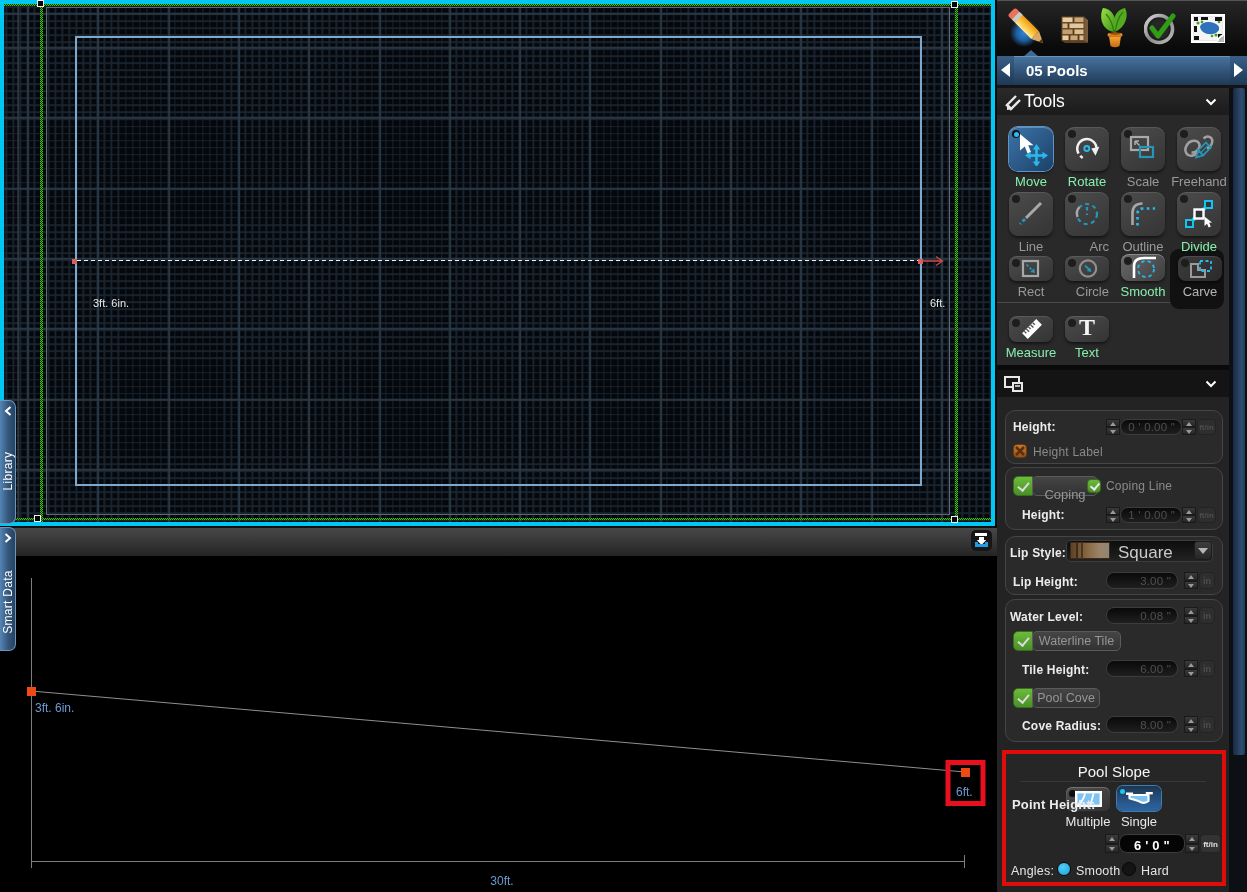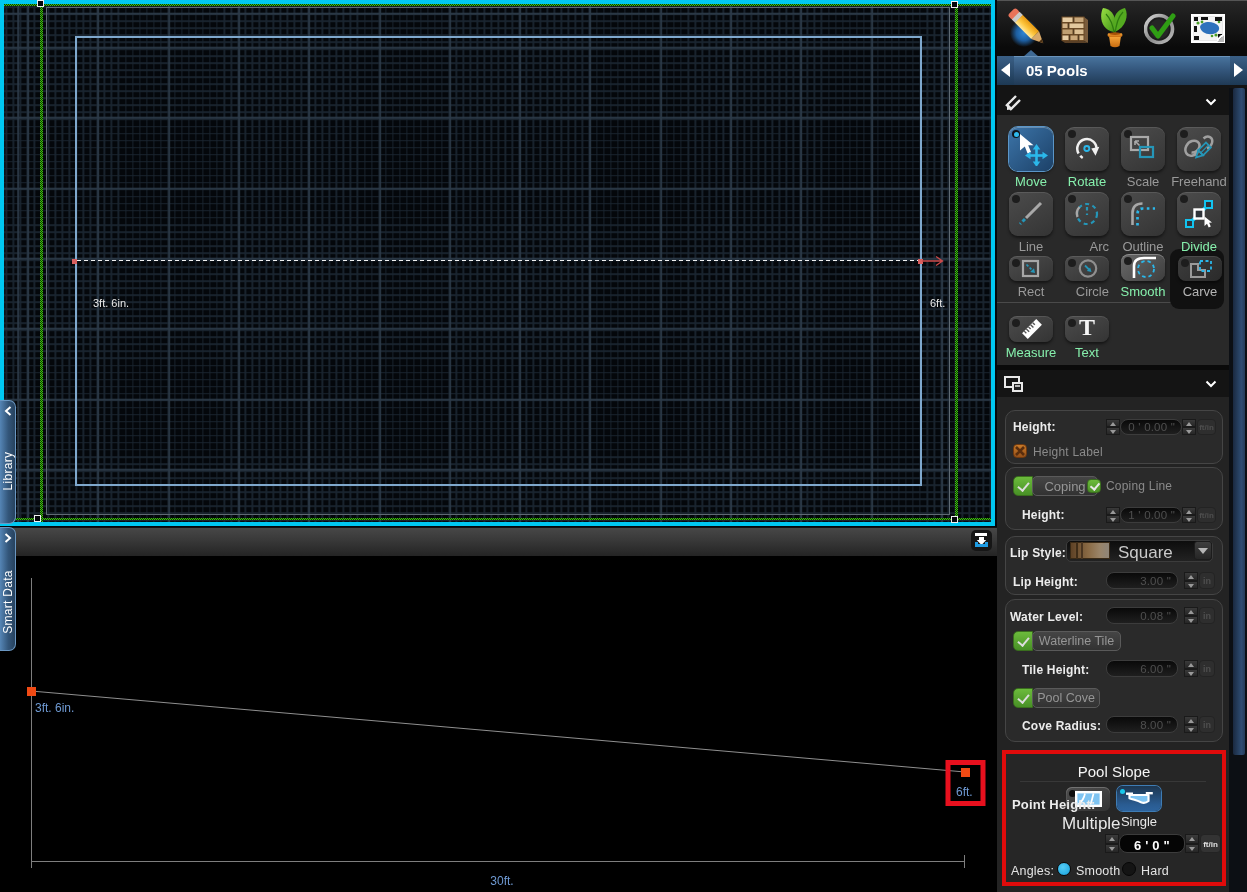--- a/index.html
+++ b/index.html
@@ -232,20 +232,23 @@
       <path d="M26 28 L33 21 L30 21 L26 25 Z" fill="#fff"></path>
     </svg>
     <div class="abs" id="ptri"></div>
     <div class="abs" id="poolsbar"></div>
     <div class="abs arrowbtn" style="left:0;"></div>
     <div class="abs arrowbtn" style="left:233px;"></div>
     <div class="abs" style="left:4px;top:63px;width:0;height:0;border-top:7px solid transparent;border-bottom:7px solid transparent;border-right:9px solid #fff;"></div>
     <div class="abs" style="left:237px;top:63px;width:0;height:0;border-top:7px solid transparent;border-bottom:7px solid transparent;border-left:9px solid #fff;"></div>
     <div class="abs" style="left:29px;top:62px;font-size:15px;font-weight:bold;color:#fff;">05 Pools</div>
 
+    <div class="abs sechead" style="top:88px;">
+        <span class="t">Tools</span>
+      </div>
     <svg class="abs" style="left:7px;top:93px;" width="19" height="19" viewBox="0 0 19 19">
       <path d="M2 13 L12 3 M6 17 L16 7" stroke="#e8e8e8" stroke-width="2.4"></path>
       <path d="M3 10 L9 16 L3 17 Z" fill="#e8e8e8"></path>
     </svg>
     <svg class="abs chev" style="left:208px;top:96px;" viewBox="0 0 12 12">
         <path d="M1.5 3.5 L6 8 L10.5 3.5" stroke="#fff" stroke-width="2" fill="none"></path>
       </svg>
 
     <div class="abs" id="toolsarea"></div>
     <div class="abs" style="left:0;top:302px;width:196px;height:1px;background:#4a4a4a;"></div>
@@ -417,21 +420,21 @@
     </div>
   <div class="unit" style="left:1197px;top:419px;width:19px;padding-top:3px;font-size:8px;">ft/in</div>
   <div class="abs" style="left:1013px;top:444px;width:14px;height:14px;border-radius:4px;background:linear-gradient(#c87a28,#96511a);border:1px solid #703a10;"></div>
   <svg class="abs" style="left:1015px;top:446px;" width="10" height="10" viewBox="0 0 10 10">
       <path d="M1 1 L9 9 M9 1 L1 9" stroke="#5a2e0e" stroke-width="2.6"></path>
     </svg>
   <div class="flab dim" style="left:1033px;top:445px;">Height Label</div>
 
   <div class="grp" style="top:467px;height:63px;"></div>
   <div class="gchk2" style="left:1013px;top:476px;"></div>
-  <div class="togbtn" style="left:1032px;top:476px;width:66px;text-align:center;padding-top:2px;">Coping</div>
+  <div class="togbtn" style="left:1032px;top:476px;width:66px;text-align:center;padding-top:10px;">Coping</div>
   <div class="gcheck" style="left:1087px;top:479px;"></div>
   <div class="flab dim" style="left:1106px;top:479px;">Coping Line</div>
   <div class="flab" style="left:1022px;top:508px;">Height:</div>
   <div class="spin" style="left:1106px;top:507px;">
       <div class="u"></div>
       <div class="d"></div>
     </div>
   <div class="pill" style="left:1120px;top:507px;width:62px;padding:1px 6px 0 0;">1 ' 0.00 "</div>
   <div class="spin" style="left:1182px;top:507px;">
       <div class="u"></div>
@@ -495,21 +498,21 @@
     <path d="M10 2.5 Q9 8.5 3.5 13.5 M18.5 2.5 Q17 9 15.5 13.5" stroke="#fff" stroke-width="1.7" fill="none"></path>
   </svg>
 
   <div class="abs" style="left:1117px;top:786px;width:44px;height:25px;border-radius:6px;background:linear-gradient(#1d3650,#2a5c92 75%,#2d639d);box-shadow:0 0 0 1px #3e7cb4;"></div>
   <div class="abs" style="left:1120px;top:789px;width:5px;height:5px;border-radius:50%;background:#1ac8ea;"></div>
   <svg class="abs" style="left:1124px;top:791px;" width="31" height="16" viewBox="0 0 31 16">
     <path d="M5.5 4 L5.5 7.2 C 10 8.8 14 9.8 17 11.2 C 19.5 12.3 22.3 11.8 24.5 10 L24.5 4 Z" fill="#7ec4f2" stroke="#fff" stroke-width="2.2" stroke-linejoin="round"></path>
     <rect x="2" y="1.5" width="7" height="2.4" fill="#fff"></rect>
     <rect x="21.8" y="1" width="7" height="2.4" fill="#fff"></rect>
   </svg>
-  <div class="abs" style="left:1062px;top:814px;width:52px;text-align:center;font-size:17px;color:#e8e8e8;">Multiple</div>
+  <div class="abs" style="left:1062px;top:814px;width:52px;text-align:center;font-size:13px;color:#e8e8e8;">Multiple</div>
   <div class="abs" style="left:1117px;top:814px;width:44px;text-align:center;font-size:13px;color:#e8e8e8;">Single</div>
 
   <div class="flab" style="left:1012px;top:797px;font-size:13px;">Point Height:</div>
   <div class="spin" style="left:1105px;top:834px;height:19px;">
       <div class="u"></div>
       <div class="d"></div>
     </div>
   <div class="pill" style="left:1119px;top:834px;width:66px;height:19px;background:#050505;color:#fff;font-weight:bold;text-align:center;padding-top:3px;font-size:13px;">6 ' 0 "</div>
   <div class="spin" style="left:1185px;top:834px;height:19px;">
       <div class="u"></div>

